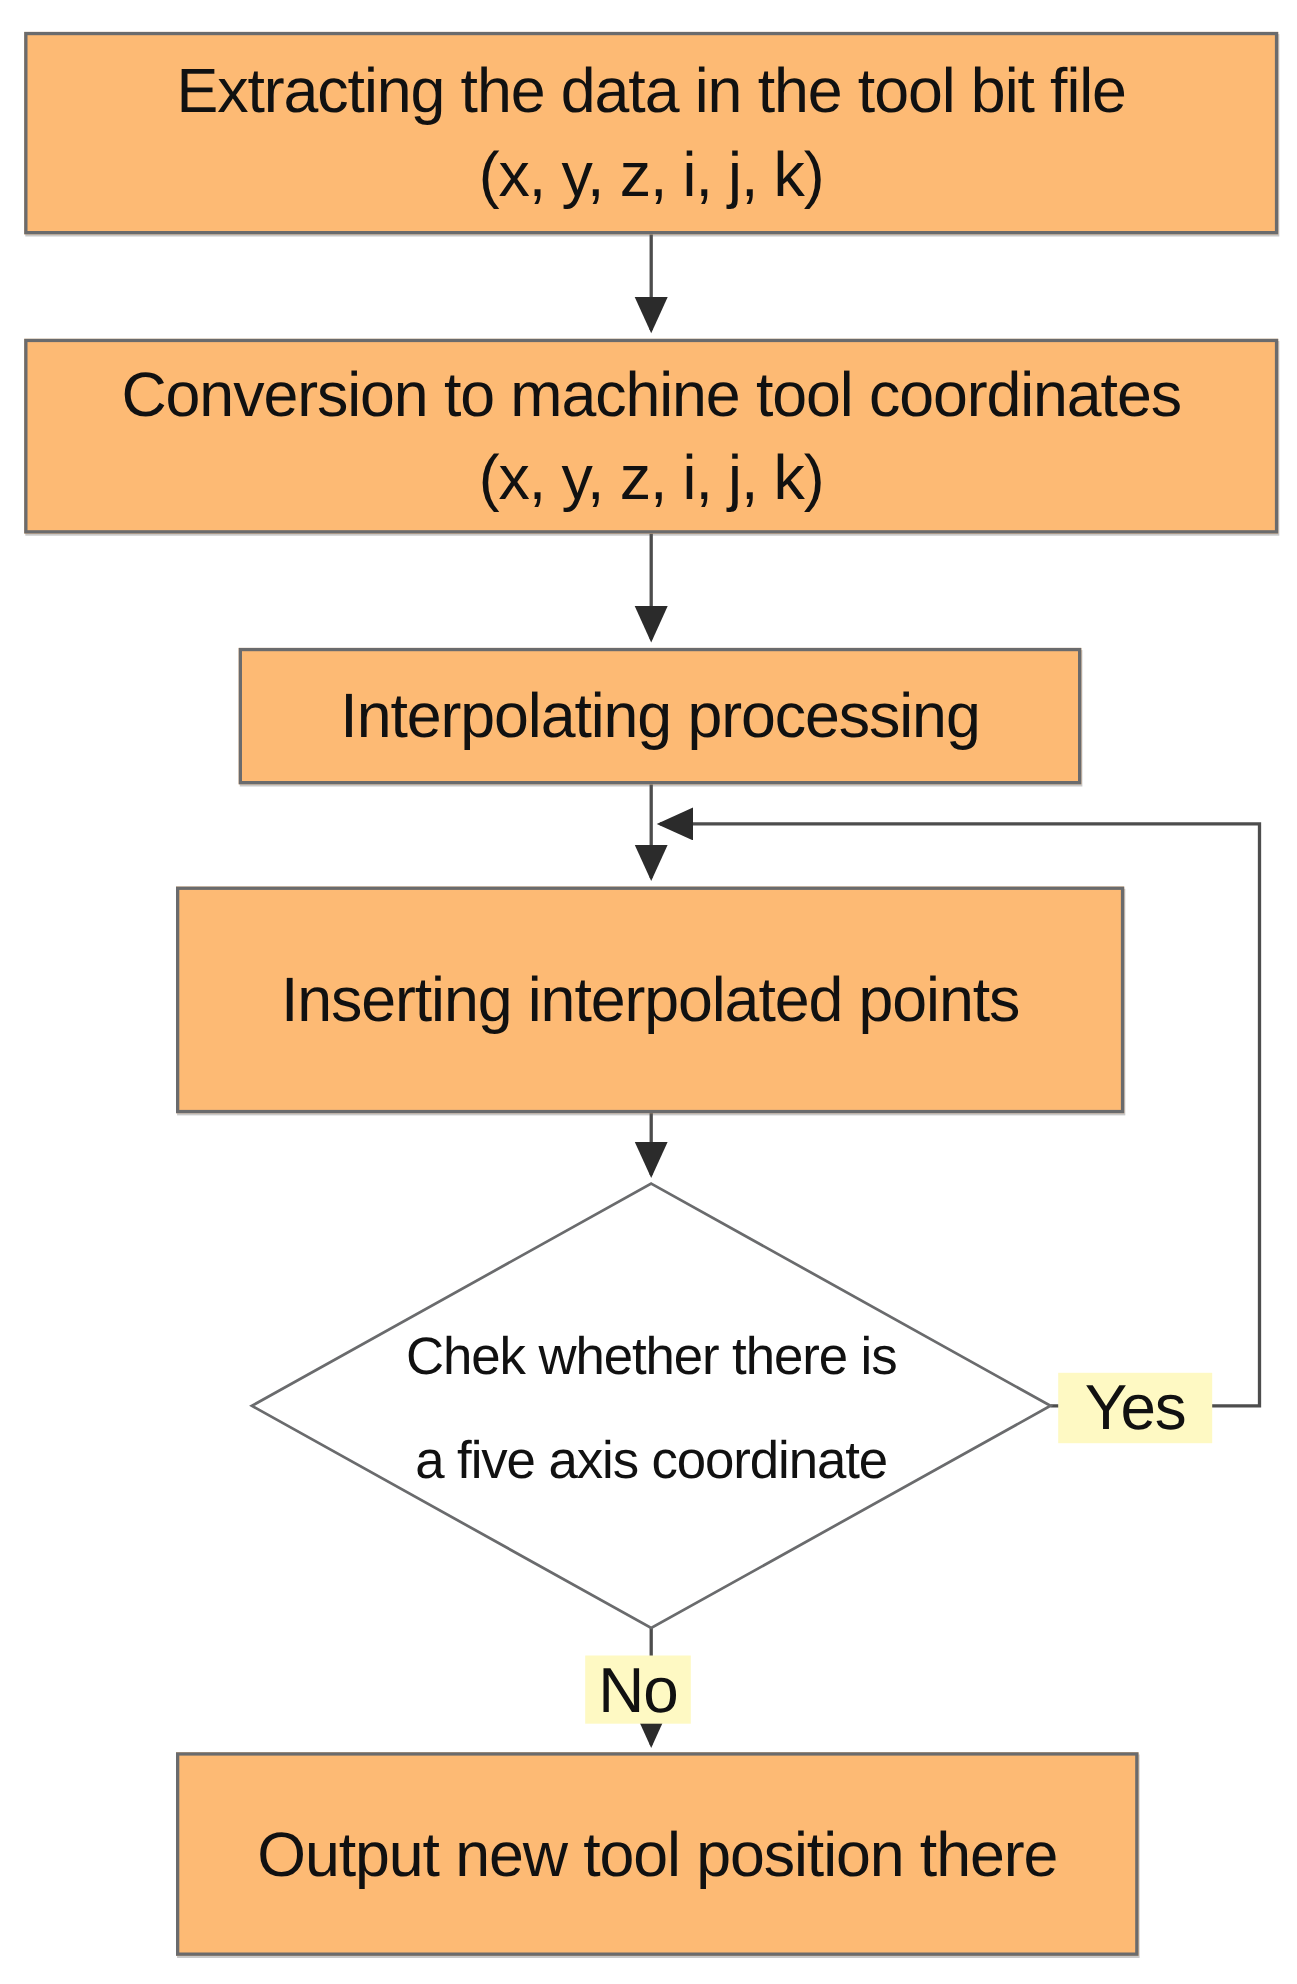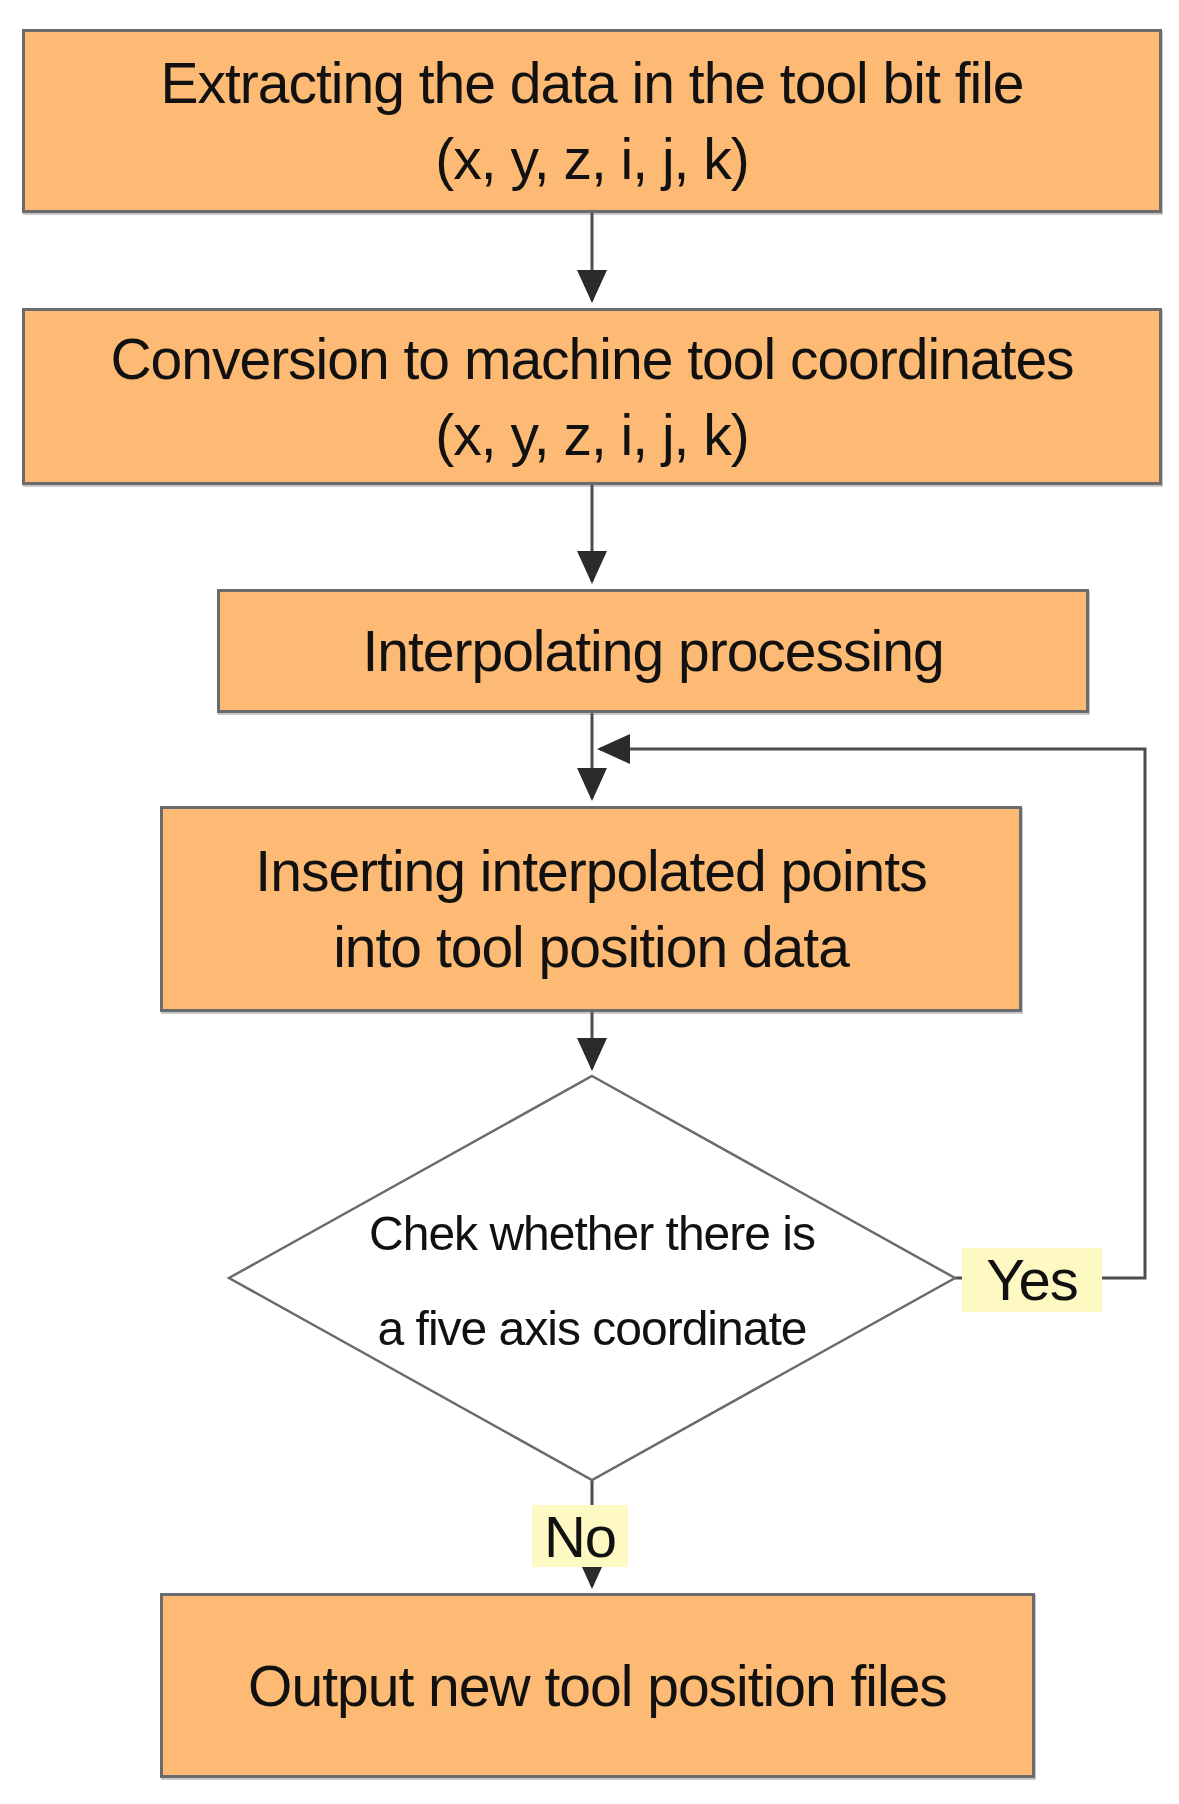--- a/index.html
+++ b/index.html
@@ -36,21 +36,21 @@
   }
   .box .bl {
     font-size: 57px;
     line-height: 76px;
     letter-spacing: -1px;
     white-space: nowrap;
     color: #111111;
   }
   .box-extract    { left: 22px;  top: 29px;   width: 1140px; height: 184px; }
   .box-convert    { left: 22px;  top: 308px;  width: 1140px; height: 177px; }
-  .box-interp     { left: 217px; top: 589px;  width: 872px;  height: 124px; }
+  .box-interp     { left: 217px; top: 589px;  width: 766px;  height: 124px; }
   .box-insert     { left: 160px; top: 806px;  width: 862px;  height: 206px; }
   .box-output     { left: 160px; top: 1593px; width: 875px;  height: 185px; }
   .diamond-text {
     position: absolute;
     left: 292px; top: 1216px;
     width: 600px; height: 130px;
     display: flex;
     flex-direction: column;
     align-items: center;
     justify-content: center;
@@ -112,28 +112,27 @@
     <div class="bl">Conversion to machine tool coordinates</div>
     <div class="bl">(x, y, z, i, j, k)</div>
   </div>
 
   <div class="box box-interp">
     <div class="bl">Interpolating processing</div>
   </div>
 
   <div class="box box-insert">
     <div class="bl">Inserting interpolated points</div>
-    <div class="bl">into tool position data</div>
   </div>
 
   <div class="diamond-text">
     <div class="dl">Chek whether there is</div>
     <div class="dl">a five axis coordinate</div>
   </div>
 
   <div class="branch-label label-yes">Yes</div>
   <div class="branch-label label-no">No</div>
 
   <div class="box box-output">
-    <div class="bl">Output new tool position files</div>
+    <div class="bl">Output new tool position there</div>
   </div>
 
 </div>
 
 </body></html>

